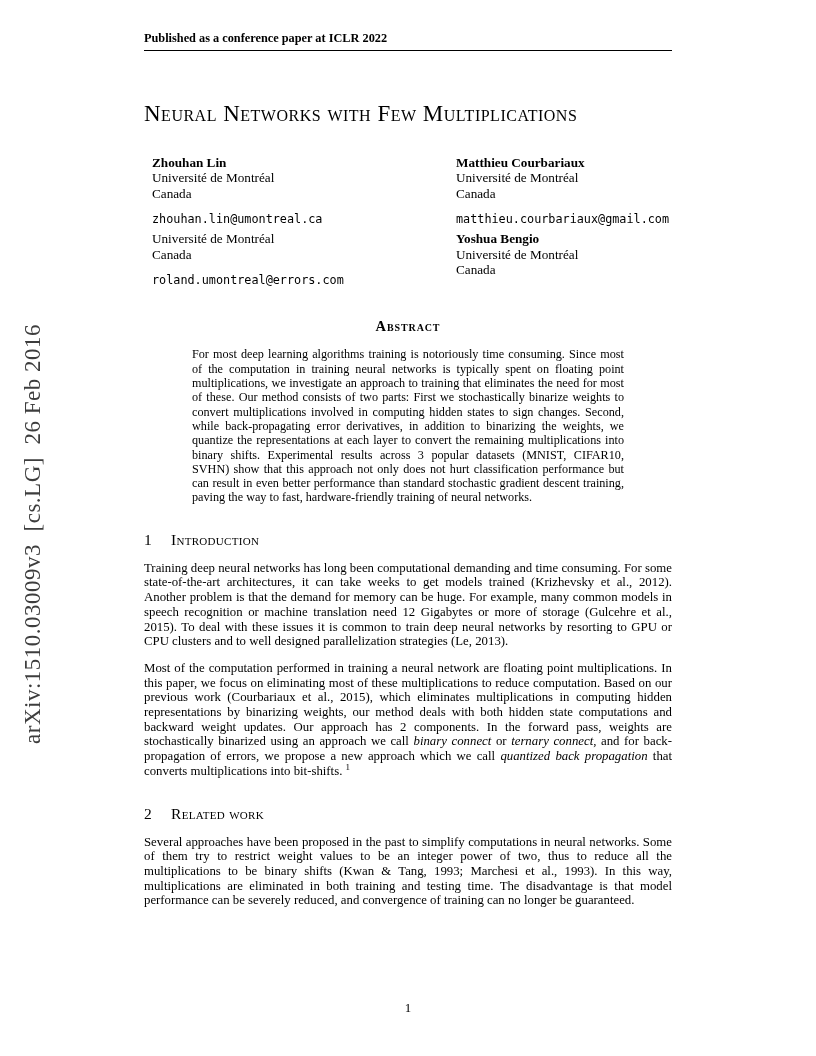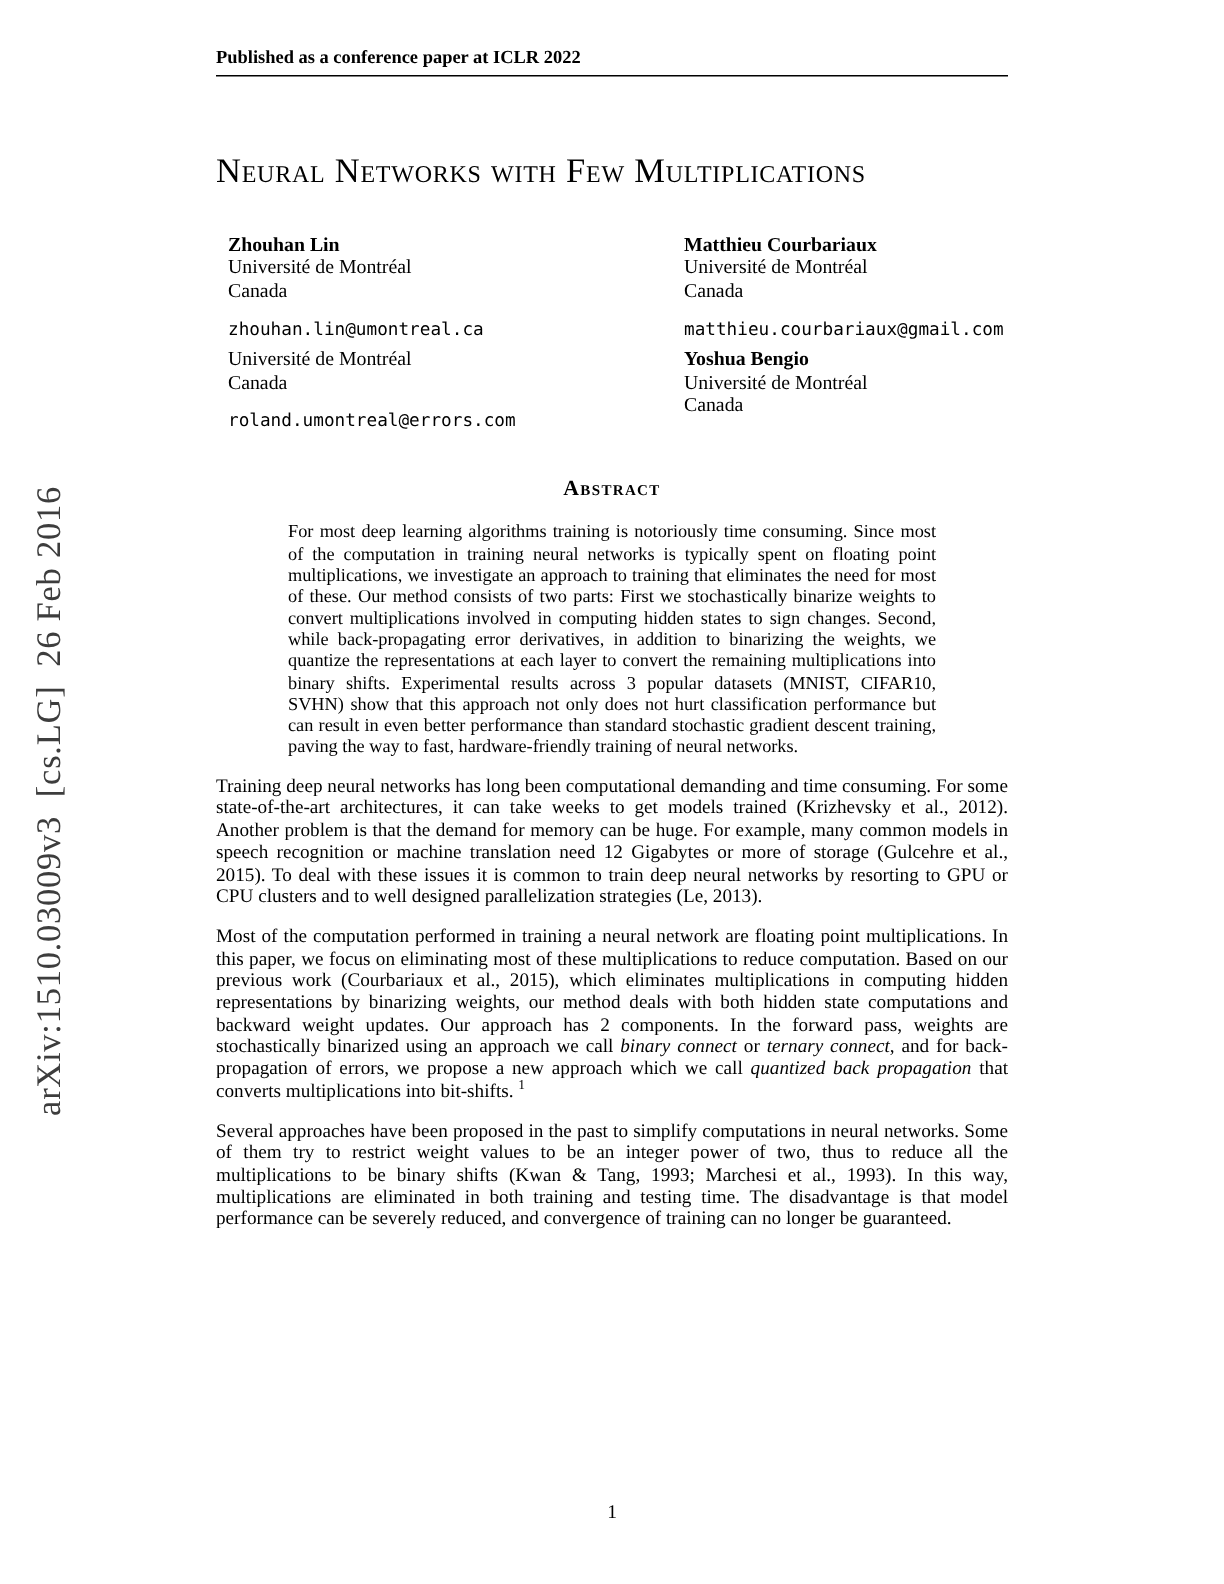--- a/index.html
+++ b/index.html
@@ -165,23 +165,29 @@
         <div class="author-affil">Université de Montréal</div>
         <div class="author-affil">Canada</div>
         <div class="author-email"></div>
       </div>
 
     </div>
 
     <div class="abstract-heading">Abstract</div>
     <p class="abstract-body">For most deep learning algorithms training is notoriously time consuming. Since most of the computation in training neural networks is typically spent on floating point multiplications, we investigate an approach to training that eliminates the need for most of these. Our method consists of two parts: First we stochastically binarize weights to convert multiplications involved in computing hidden states to sign changes. Second, while back-propagating error derivatives, in addition to binarizing the weights, we quantize the representations at each layer to convert the remaining multiplications into binary shifts. Experimental results across 3 popular datasets (MNIST, CIFAR10, SVHN) show that this approach not only does not hurt classification performance but can result in even better performance than standard stochastic gradient descent training, paving the way to fast, hardware-friendly training of neural networks.</p>
 
+    <div class="section-heading">
+      <span class="num">1</span><span>Introduction</span>
+    </div>
     <p class="body">Training deep neural networks has long been computational demanding and time consuming. For some state-of-the-art architectures, it can take weeks to get models trained (Krizhevsky et al., 2012). Another problem is that the demand for memory can be huge. For example, many common models in speech recognition or machine translation need 12 Gigabytes or more of storage (Gulcehre et al., 2015). To deal with these issues it is common to train deep neural networks by resorting to GPU or CPU clusters and to well designed parallelization strategies (Le, 2013).</p>
     <p class="body"><span>Most of the computation performed in training a neural network are floating point multiplications. In this paper, we focus on eliminating most of these multiplications to reduce computation. Based on our previous work (Courbariaux et al., 2015), which eliminates multiplications in computing hidden representations by binarizing weights, our method deals with both hidden state computations and backward weight updates. Our approach has 2 components. In the forward pass, weights are stochastically binarized using an approach we call </span><span class="seg-italic">binary connect</span><span> or </span><span class="seg-italic">ternary connect</span><span>, and for back-propagation of errors, we propose a new approach which we call </span><span class="seg-italic">quantized back propagation</span><span> that converts multiplications into bit-shifts. </span><sup>1</sup></p>
 
+    <div class="section-heading">
+      <span class="num">2</span><span>Related work</span>
+    </div>
     <p class="body">Several approaches have been proposed in the past to simplify computations in neural networks. Some of them try to restrict weight values to be an integer power of two, thus to reduce all the multiplications to be binary shifts (Kwan &amp; Tang, 1993; Marchesi et al., 1993). In this way, multiplications are eliminated in both training and testing time. The disadvantage is that model performance can be severely reduced, and convergence of training can no longer be guaranteed.</p>
 
 
   </div>
 
   <div class="page-number">1</div>
 
 </div>
 
 </body></html>

